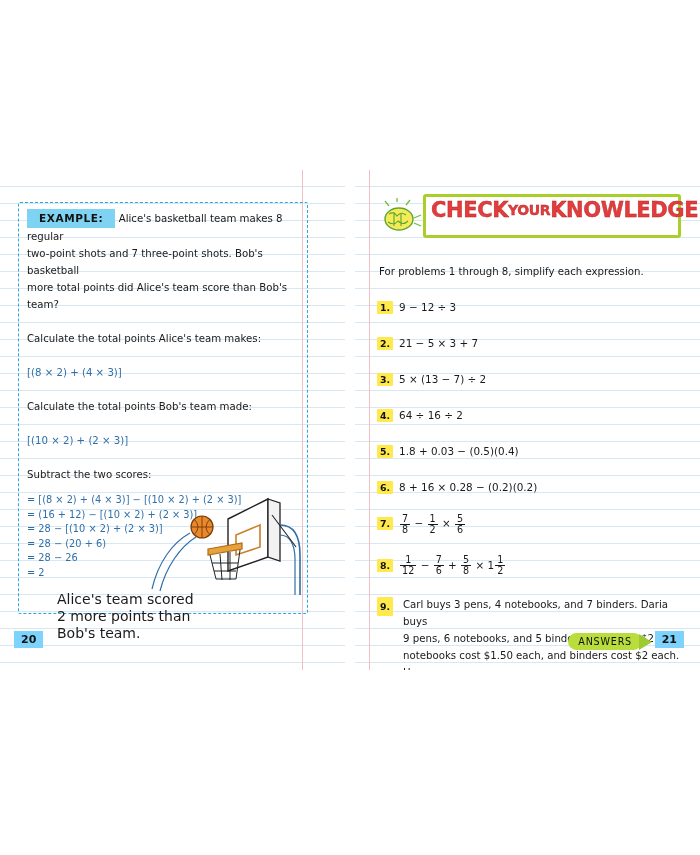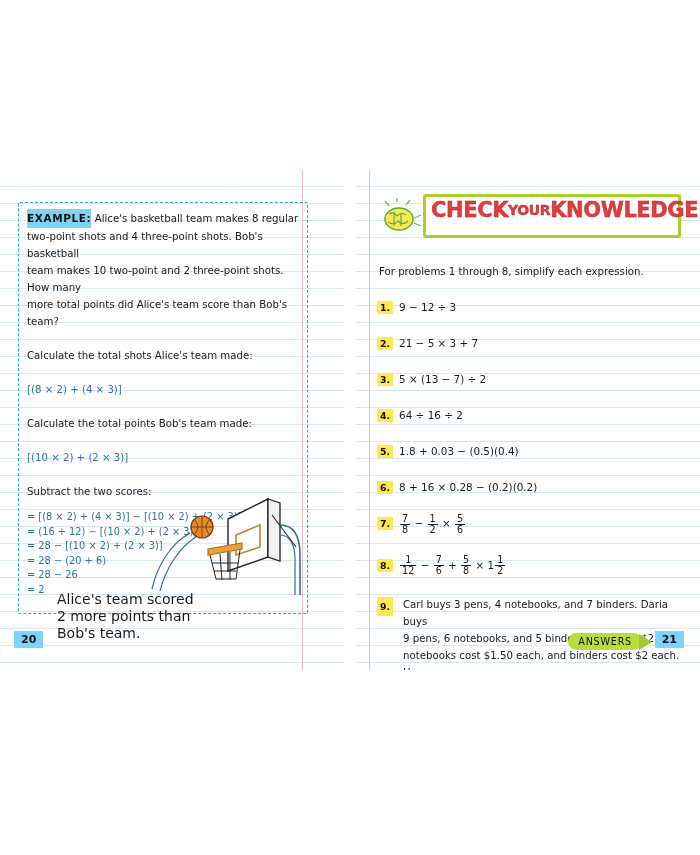--- a/index.html
+++ b/index.html
@@ -35,21 +35,21 @@
 
   
   .example-box{
     position:absolute;left:18px;top:32px;width:288px;height:410px;
     border:1.6px dashed #29a8e0;border-radius:2px;
   }
   .ex-inner{position:absolute;left:8px;top:6px;right:6px;}
   .lbl-example{
     display:inline-block;background:#7fd3f2;color:#111;
     font-weight:bold;font-size:10.5px;letter-spacing:.6px;
-    padding:1px 0;vertical-align:middle;
+    padding:1px 12px;vertical-align:middle;
   }
   .hand{font-family:"DejaVu Sans", sans-serif;color:#1a1a1a;font-size:10.2px;line-height:17px;}
   .blue{color:#2f6fa8;}
   .ex-line{line-height:17px;}
   .ex-gap{height:17px;}
   .steps div{line-height:14.5px;font-size:9.8px;}
 
   .hoop{position:absolute;left:150px;top:315px;width:160px;height:110px;}
 
   .concl{position:absolute;left:26px;top:388px;width:150px;}
@@ -123,26 +123,25 @@
     <div class="margin-line"></div>
 
     <div class="content">
 
       <div class="example-box">
         <div class="ex-inner">
           <div class="hand ex-line">
             <span class="lbl-example">EXAMPLE:</span>
             <span>Alice's basketball team makes 8 regular</span>
           </div>
-          <div class="hand ex-line">two-point shots and 4 three-point shots. Bob's basketball</div>
-          <div class="hand ex-line">team makes 10 two-point and 2 three-point shots. How many</div>
+          <div class="hand ex-line">two-point shots and 7 three-point shots. Bob's basketball</div>
           <div class="hand ex-line">more total points did Alice's team score than Bob's team?</div>
 
           <div class="ex-gap"></div>
-          <div class="hand ex-line">Calculate the total shots Alice's team made:</div>
+          <div class="hand ex-line">Calculate the total points Alice's team makes:</div>
           <div class="ex-gap"></div>
           <div class="hand ex-line blue">[(8 × 2) + (4 × 3)]</div>
           <div class="ex-gap"></div>
           <div class="hand ex-line">Calculate the total points Bob's team made:</div>
           <div class="ex-gap"></div>
           <div class="hand ex-line blue">[(10 × 2) + (2 × 3)]</div>
           <div class="ex-gap"></div>
           <div class="hand ex-line">Subtract the two scores:</div>
           <div class="ex-gap" style="height:10px"></div>
 

